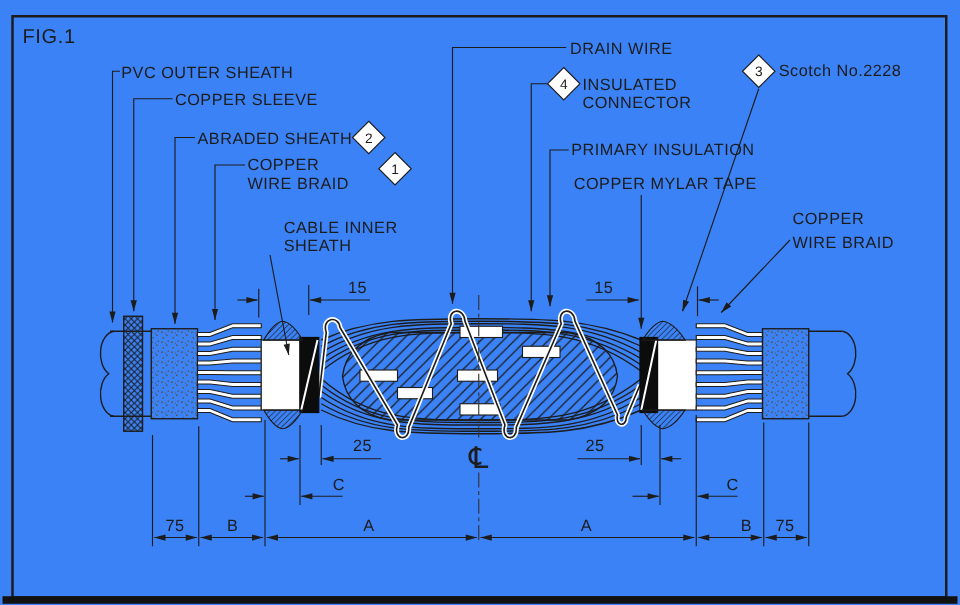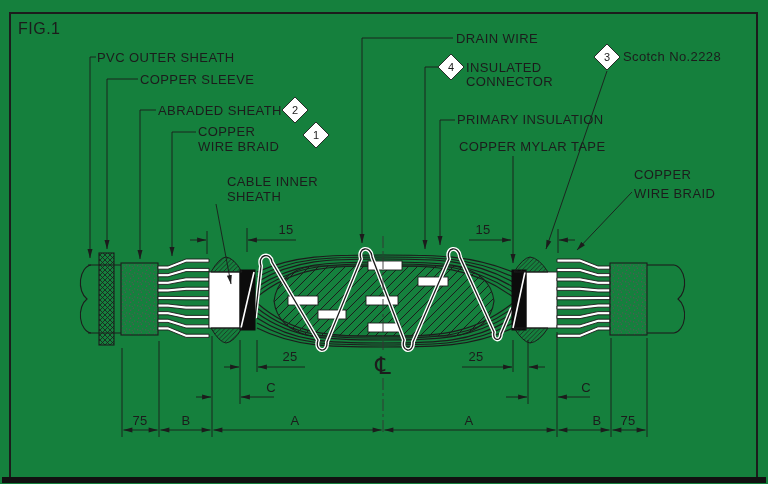--- a/index.html
+++ b/index.html
@@ -1,16 +1,16 @@
 <!DOCTYPE html>
 <html><head>
 <meta charset="utf-8">
 <style>
   html,body{margin:0;padding:0;background:#ffffff;}
-  .stage{position:relative;width:768px;height:484px;background:#15803d;overflow:hidden;
+  .stage{position:relative;width:768px;height:484px;background:#3b82f6;overflow:hidden;
          font-family:"Liberation Sans", sans-serif;}
   svg{position:absolute;left:0;top:0;}
   text{font-family:"Liberation Sans", sans-serif;fill:#1c1c1c;}
   .lbl{font-size:13px;letter-spacing:0.4px;}
   .dim{font-size:13px;letter-spacing:0.3px;}
   .fig{font-size:16px;letter-spacing:0.5px;}
   .num{font-size:11px;}
   .cl{font-size:24px;font-family:"DejaVu Sans", sans-serif;}
   .thin{stroke:#1c1c1c;stroke-width:0.9;fill:none;}
   .draw{stroke:#1c1c1c;stroke-width:1.1;fill:none;}

